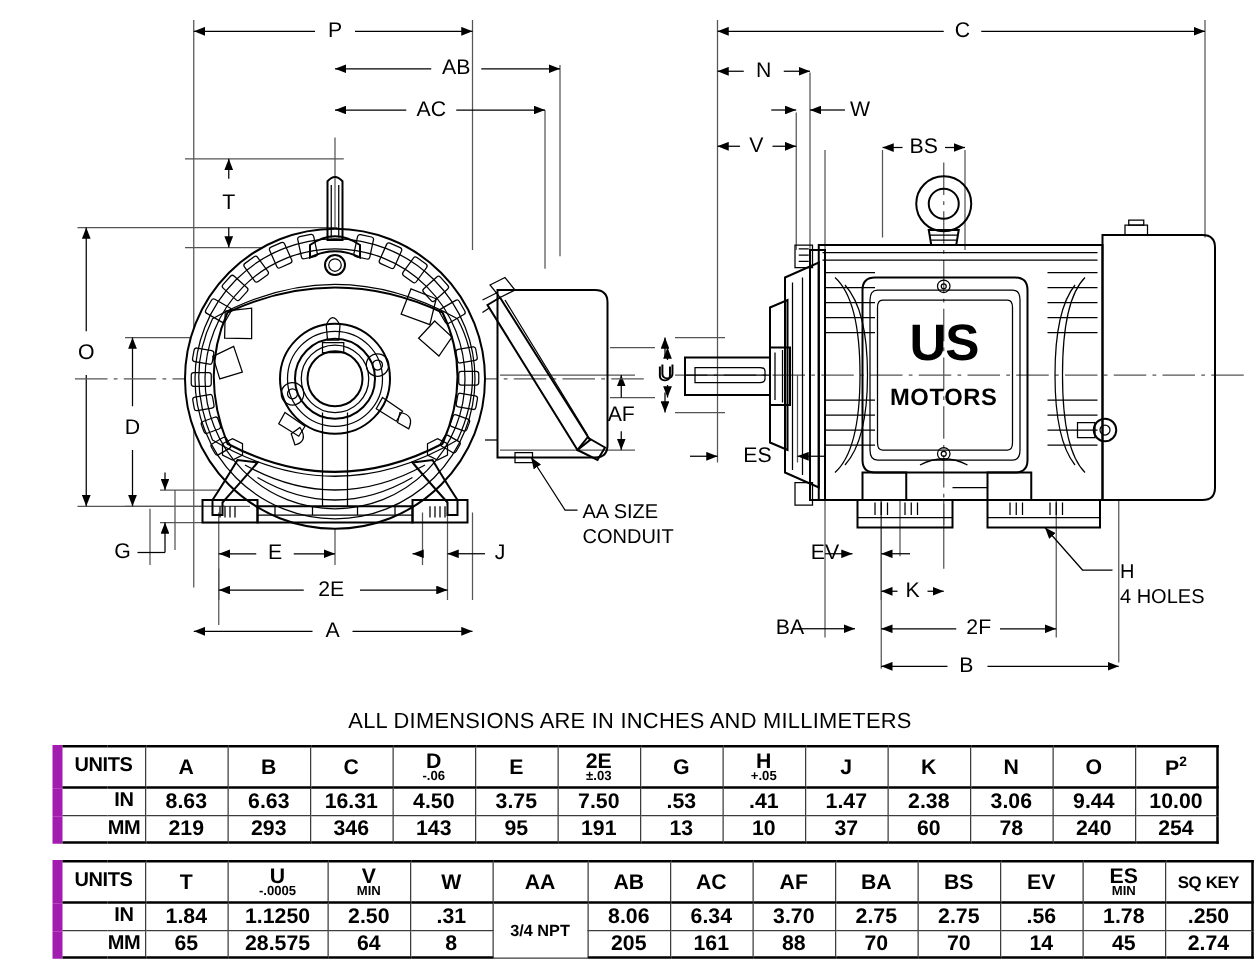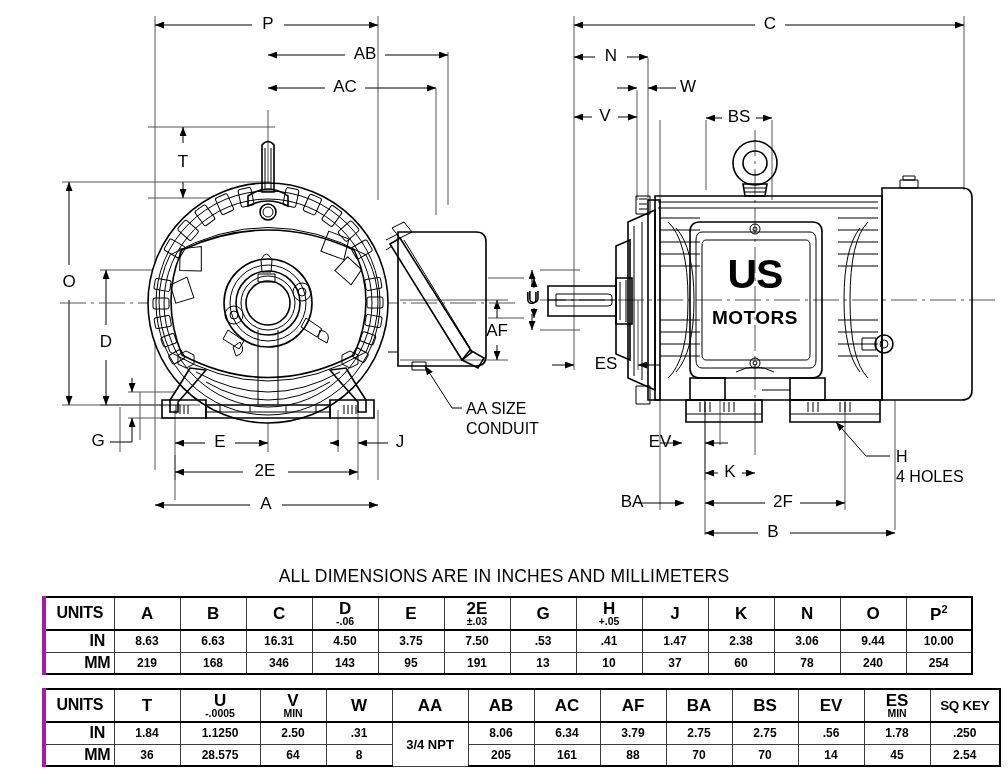--- a/index.html
+++ b/index.html
@@ -54,21 +54,21 @@
     font-family: "Liberation Sans", sans-serif;
   }
   .dim-table thead th {
     height: 33px;
     font-size: 17px;
     font-weight: bold;
     line-height: 1.02;
   }
   .dim-table tbody td {
     height: 22px;
-    font-size: 12px;
+    font-size: 17px;
     font-weight: bold;
   }
   .dim-table .tol {
     display: block;
     font-size: 10.5px;
     font-weight: bold;
     line-height: 1.0;
     margin-top: -1px;
   }
   .dim-table .sup {
@@ -88,21 +88,21 @@
     padding-right: 3px !important;
     border-left: none !important;
     letter-spacing: -.2px;
   }
   .small-head { font-size: 13.5px !important; letter-spacing: -.3px; }
   .merged-aa { font-size: 13px !important; font-weight: bold; }
   
   .dim-table { outline: none; }
   .dim-table tr:first-child th { border-top: 2px solid #000; }
   .dim-table tr:last-child td { border-bottom: 2px solid #000; }
-  .dim-table tr th:first-child, .dim-table tr td:first-child { border-left: 4px solid #a21caf; }
+  .dim-table tr th:first-child, .dim-table tr td:first-child { border-left: 8px solid #a21caf; }
   .dim-table tr th:last-child, .dim-table tr td:last-child { border-right: 2px solid #000; }
   .dim-table thead th { border-bottom: 2px solid #000; }
 
   
   text.dim {
     font-family: "Liberation Sans", sans-serif;
     font-size: 17px;
     fill: #000;
     text-anchor: middle;
     dominant-baseline: middle;
@@ -640,21 +640,21 @@
         <td>1.47</td>
         <td>2.38</td>
         <td>3.06</td>
         <td>9.44</td>
         <td>10.00</td>
       </tr>
       <tr>
         <td class="unit-blank"></td>
         <td class="unit-label">MM</td>
         <td>219</td>
-        <td>168</td>
+        <td>293</td>
         <td>346</td>
         <td>143</td>
         <td>95</td>
         <td>191</td>
         <td>13</td>
         <td>10</td>
         <td>37</td>
         <td>60</td>
         <td>78</td>
         <td>240</td>
@@ -703,39 +703,39 @@
       <tr>
         <td class="unit-blank"></td>
         <td class="unit-label">IN</td>
         <td>1.84</td>
         <td>1.1250</td>
         <td>2.50</td>
         <td>.31</td>
         <td rowspan="2" class="merged-aa">3/4 NPT</td>
         <td>8.06</td>
         <td>6.34</td>
-        <td>3.79</td>
+        <td>3.70</td>
         <td>2.75</td>
         <td>2.75</td>
         <td>.56</td>
         <td>1.78</td>
         <td>.250</td>
       </tr>
       <tr>
         <td class="unit-blank"></td>
         <td class="unit-label">MM</td>
-        <td>36</td>
+        <td>65</td>
         <td>28.575</td>
         <td>64</td>
         <td>8</td>
         <td>205</td>
         <td>161</td>
         <td>88</td>
         <td>70</td>
         <td>70</td>
         <td>14</td>
         <td>45</td>
-        <td>2.54</td>
+        <td>2.74</td>
       </tr>
     </tbody>
   </table>
 
 </div>
 
 </body></html>

